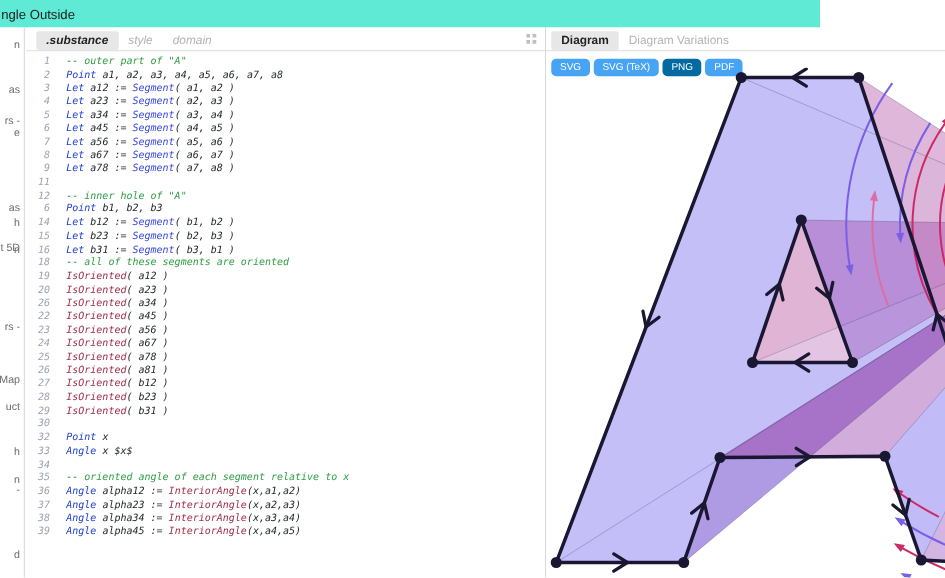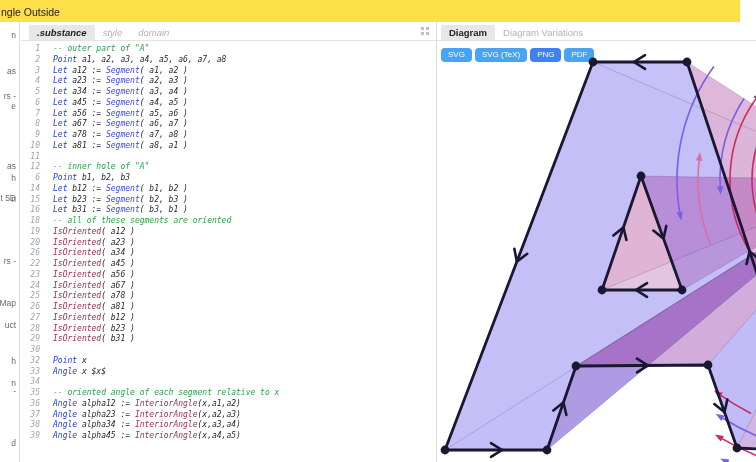--- a/index.html
+++ b/index.html
@@ -1,18 +1,18 @@
 <!DOCTYPE html>
 <html><head>
 <meta charset="utf-8">
 <style>
   * { margin:0; padding:0; box-sizing:border-box; }
   html,body { width:756px; height:462px; overflow:hidden; background:#fff;
     font-family:"Liberation Sans", sans-serif; }
-  #topbar { position:absolute; left:0; top:0; width:740px; height:22px; background:#fde047; }
+  #topbar { position:absolute; left:0; top:0; width:656px; height:22px; background:#5eead4; }
   #topbar .title { position:absolute; left:1px; top:6px; font-size:10.5px; color:#222; white-space:nowrap; }
   #sidebar { position:absolute; left:0; top:22px; width:20px; height:440px; background:#fff;
     border-right:1px solid #ddd; overflow:hidden; }
   #sidebar span { position:absolute; right:3px; font-size:8.5px; color:#6b6b6b; white-space:nowrap; }
   #editor { position:absolute; left:21px; top:22px; width:415px; height:440px; background:#fff;font-style:italic; }
   .tabrow { position:relative; height:19px; border-bottom:1px solid #e4e4e4; padding-left:8px; }
   .tab { display:inline-block; margin-top:3px; padding:2px 8px 2px 8px; font-size:9.5px; color:#b3b3b3;
     border-radius:2px; cursor:default; }
   .tab.active { background:#e7e7e7; color:#222; font-weight:bold; }
   #drag-handle { position:absolute; right:5px; top:5px; width:10px; height:10px; opacity:.75; }
@@ -66,21 +66,20 @@
   <div id="codewrap">
       <div class="cl"><span class="ln">1</span><span style="color:#24292e"><span style="color:#2f9e44">-- outer part of "A"</span></span></div>
       <div class="cl"><span class="ln">2</span><span style="color:#24292e"><span style="color:#1f3fd4">Point</span> a1, a2, a3, a4, a5, a6, a7, a8</span></div>
       <div class="cl"><span class="ln">3</span><span style="color:#24292e"><span style="color:#1f3fd4">Let</span> a12 := <span style="color:#3b49df">Segment</span>( a1, a2 )</span></div>
       <div class="cl"><span class="ln">4</span><span style="color:#24292e"><span style="color:#1f3fd4">Let</span> a23 := <span style="color:#3b49df">Segment</span>( a2, a3 )</span></div>
       <div class="cl"><span class="ln">5</span><span style="color:#24292e"><span style="color:#1f3fd4">Let</span> a34 := <span style="color:#3b49df">Segment</span>( a3, a4 )</span></div>
       <div class="cl"><span class="ln">6</span><span style="color:#24292e"><span style="color:#1f3fd4">Let</span> a45 := <span style="color:#3b49df">Segment</span>( a4, a5 )</span></div>
       <div class="cl"><span class="ln">7</span><span style="color:#24292e"><span style="color:#1f3fd4">Let</span> a56 := <span style="color:#3b49df">Segment</span>( a5, a6 )</span></div>
       <div class="cl"><span class="ln">8</span><span style="color:#24292e"><span style="color:#1f3fd4">Let</span> a67 := <span style="color:#3b49df">Segment</span>( a6, a7 )</span></div>
       <div class="cl"><span class="ln">9</span><span style="color:#24292e"><span style="color:#1f3fd4">Let</span> a78 := <span style="color:#3b49df">Segment</span>( a7, a8 )</span></div>
-      <div class="cl"><span class="ln">10</span><span style="color:#24292e"><span style="color:#1f3fd4">Let</span> a81 := <span style="color:#3b49df">Segment</span>( a8, a1 )</span></div>
       <div class="cl"><span class="ln">11</span><span style="color:#24292e"></span></div>
       <div class="cl"><span class="ln">12</span><span style="color:#24292e"><span style="color:#2f9e44">-- inner hole of "A"</span></span></div>
       <div class="cl"><span class="ln">6</span><span style="color:#24292e"><span style="color:#1f3fd4">Point</span> b1, b2, b3</span></div>
       <div class="cl"><span class="ln">14</span><span style="color:#24292e"><span style="color:#1f3fd4">Let</span> b12 := <span style="color:#3b49df">Segment</span>( b1, b2 )</span></div>
       <div class="cl"><span class="ln">15</span><span style="color:#24292e"><span style="color:#1f3fd4">Let</span> b23 := <span style="color:#3b49df">Segment</span>( b2, b3 )</span></div>
       <div class="cl"><span class="ln">16</span><span style="color:#24292e"><span style="color:#1f3fd4">Let</span> b31 := <span style="color:#3b49df">Segment</span>( b3, b1 )</span></div>
       <div class="cl"><span class="ln">18</span><span style="color:#24292e"><span style="color:#2f9e44">-- all of these segments are oriented</span></span></div>
       <div class="cl"><span class="ln">19</span><span style="color:#24292e"><span style="color:#a0304a">IsOriented</span>( a12 )</span></div>
       <div class="cl"><span class="ln">20</span><span style="color:#24292e"><span style="color:#a0304a">IsOriented</span>( a23 )</span></div>
       <div class="cl"><span class="ln">26</span><span style="color:#24292e"><span style="color:#a0304a">IsOriented</span>( a34 )</span></div>
@@ -103,21 +102,21 @@
       <div class="cl"><span class="ln">39</span><span style="color:#24292e"><span style="color:#1f3fd4">Angle</span> alpha45 := <span style="color:#a0304a">InteriorAngle</span>(x,a4,a5)</span></div>
     </div>
 </div>
 
 <div id="divider"></div>
 
 <div id="diagram-panel">
   <div class="tabrow">
     <span id="diagram-tabs"><span class="tab active">Diagram</span><span class="tab">Diagram Variations</span></span>
   </div>
-  <div id="btnrow"><span class="dlbtn" style="background: rgb(71, 164, 245);">SVG</span><span class="dlbtn" style="background: rgb(71, 164, 245);">SVG (TeX)</span><span class="dlbtn" style="background: #3b82f6;">PNG</span><span class="dlbtn" style="background: rgb(71, 164, 245);">PDF</span></div>
+  <div id="btnrow"><span class="dlbtn" style="background: rgb(71, 164, 245);">SVG</span><span class="dlbtn" style="background: rgb(71, 164, 245);">SVG (TeX)</span><span class="dlbtn" style="background: #0369a1;">PNG</span><span class="dlbtn" style="background: rgb(71, 164, 245);">PDF</span></div>
   <div id="canvas"><svg width="319" height="408" viewBox="0 0 319 408" xmlns="http://www.w3.org/2000/svg">
         <path d="M250,8 L156,8 L8,396 L110,396 L139,312 L271,311 L300,394 L379,398 Z M165,236 L204,122 L245,236 Z" fill="rgba(113,98,240,0.30)" fill-rule="evenodd"></path>
         <polygon points="433,126 379,398 250,8" fill="rgba(205,62,120,0.30)"></polygon>
         <polygon points="433,126 250,8 156,8" fill="rgba(120,105,240,0.15)"></polygon>
         <polygon points="433,126 156,8 8,396" fill="rgba(120,105,240,0.16)"></polygon>
         <polygon points="433,126 8,396 110,396" fill="rgba(120,105,240,0.18)"></polygon>
         <polygon points="433,126 110,396 139,312" fill="rgba(98,52,195,0.42)"></polygon>
         <polygon points="433,126 139,312 271,311" fill="rgba(205,62,120,0.24)"></polygon>
         <polygon points="433,126 271,311 300,394" fill="rgba(120,105,240,0.20)"></polygon>
         <polygon points="433,126 300,394 379,398" fill="rgba(205,62,120,0.18)"></polygon>

